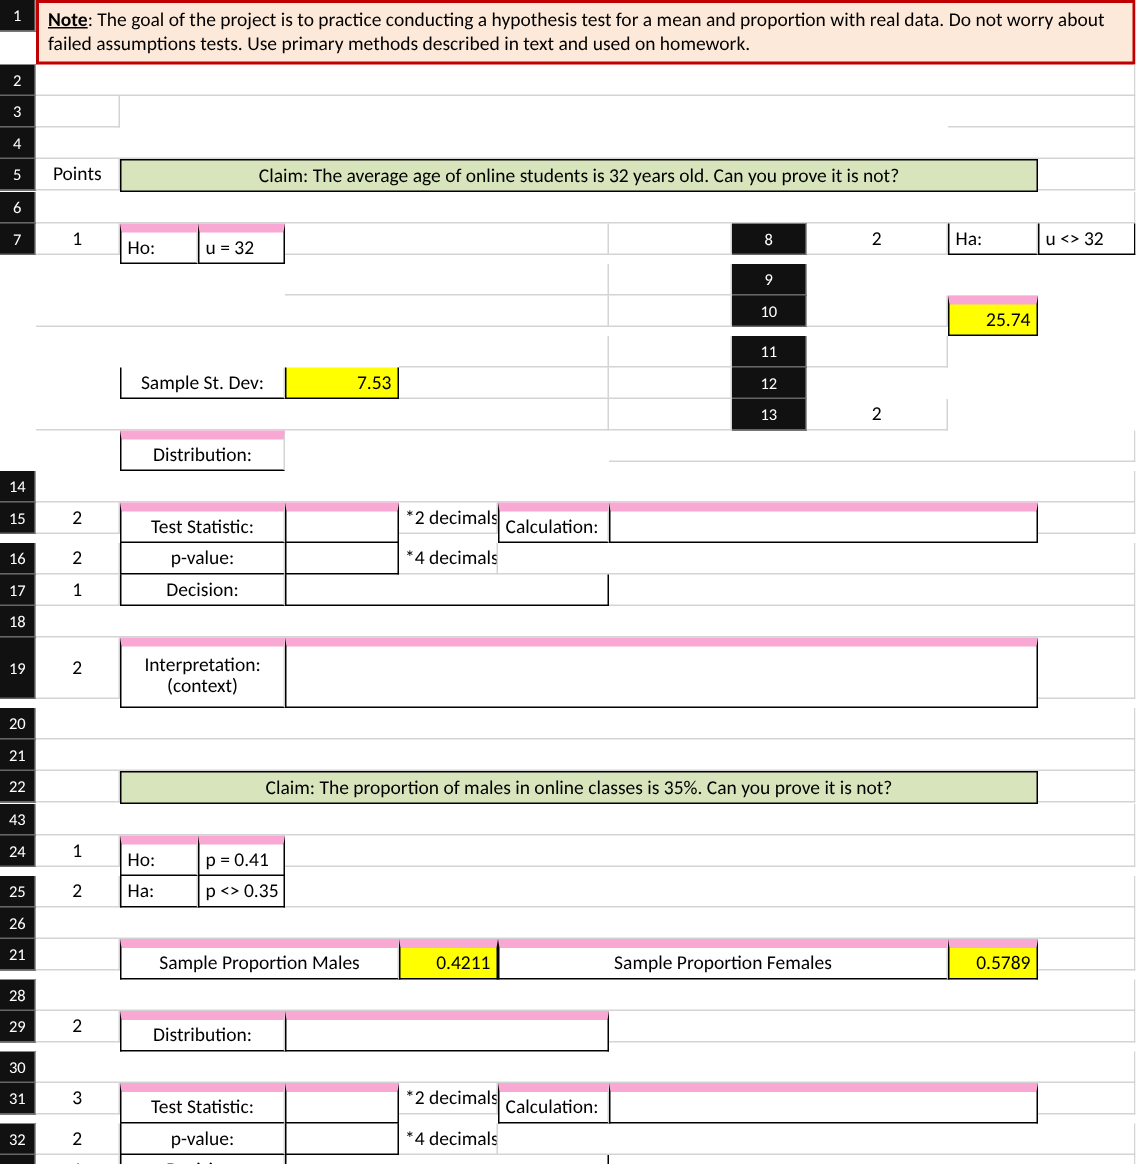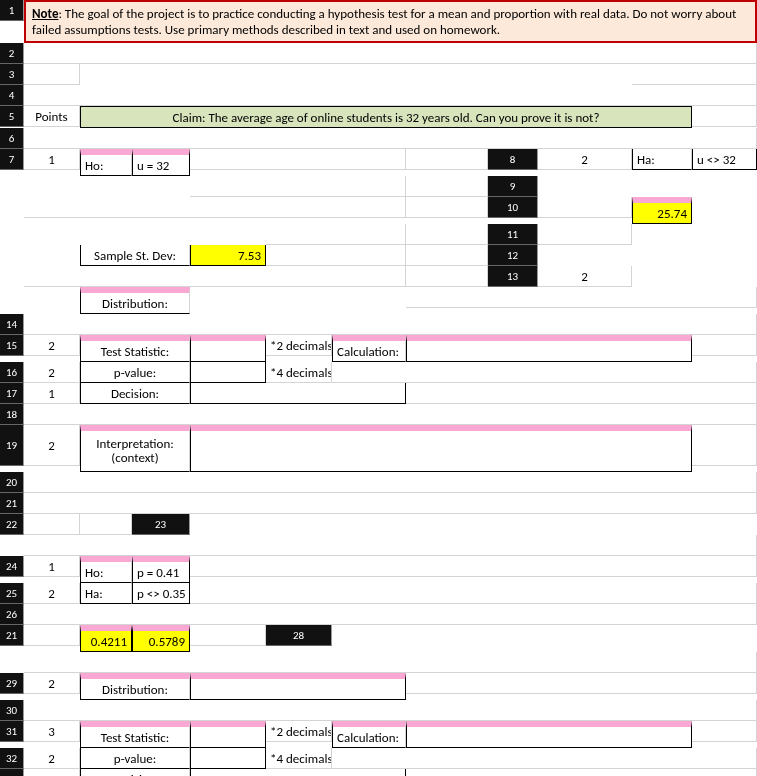--- a/index.html
+++ b/index.html
@@ -127,43 +127,46 @@
 <div class="cell tall"></div>
 
 <div class="cell rownum">20</div>
 <div class="cell" style="grid-column:2/13"></div>
 
 <div class="cell rownum">21</div>
 <div class="cell" style="grid-column:2/13"></div>
 
 <div class="cell rownum">22</div>
 <div class="cell"></div>
-<div class="cell"></div>
-
-<div class="cell rownum">23</div>
+<div class="cell green" style="grid-column:3/12">Claim: The proportion of males in online classes is 35%. Can you prove it is not?</div>
+<div class="cell"></div>
+
+<div class="cell rownum">43</div>
 <div class="cell" style="grid-column:2/13"></div>
 
 <div class="cell rownum">24</div>
 <div class="cell center">1</div>
 <div class="cell btop bleft bbot">Ho:</div>
 <div class="cell btop bleft bbot bright">p = 0.41</div>
 <div class="cell" style="grid-column:5/13"></div>
 
 <div class="cell rownum">25</div>
 <div class="cell center">2</div>
 <div class="cell bleft bbot">Ha:</div>
 <div class="cell bleft bbot bright">p &lt;&gt; 0.35</div>
 <div class="cell" style="grid-column:5/13"></div>
 
 <div class="cell rownum">26</div>
 <div class="cell" style="grid-column:2/13"></div>
 
 <div class="cell rownum">21</div>
 <div class="cell"></div>
+<div class="cell btop bleft bbot center" style="grid-column:3/6">Sample Proportion Males</div>
 <div class="cell btop bleft bbot bright yellow right">0.4211</div>
+<div class="cell btop bleft bbot center" style="grid-column:7/11">Sample Proportion Females</div>
 <div class="cell btop bleft bbot bright yellow right">0.5789</div>
 <div class="cell"></div>
 
 <div class="cell rownum">28</div>
 <div class="cell" style="grid-column:2/13"></div>
 
 <div class="cell rownum">29</div>
 <div class="cell center">2</div>
 <div class="cell btop bleft bbot center" style="grid-column:3/5">Distribution:</div>
 <div class="cell btop bleft bbot bright" style="grid-column:5/8"></div>

